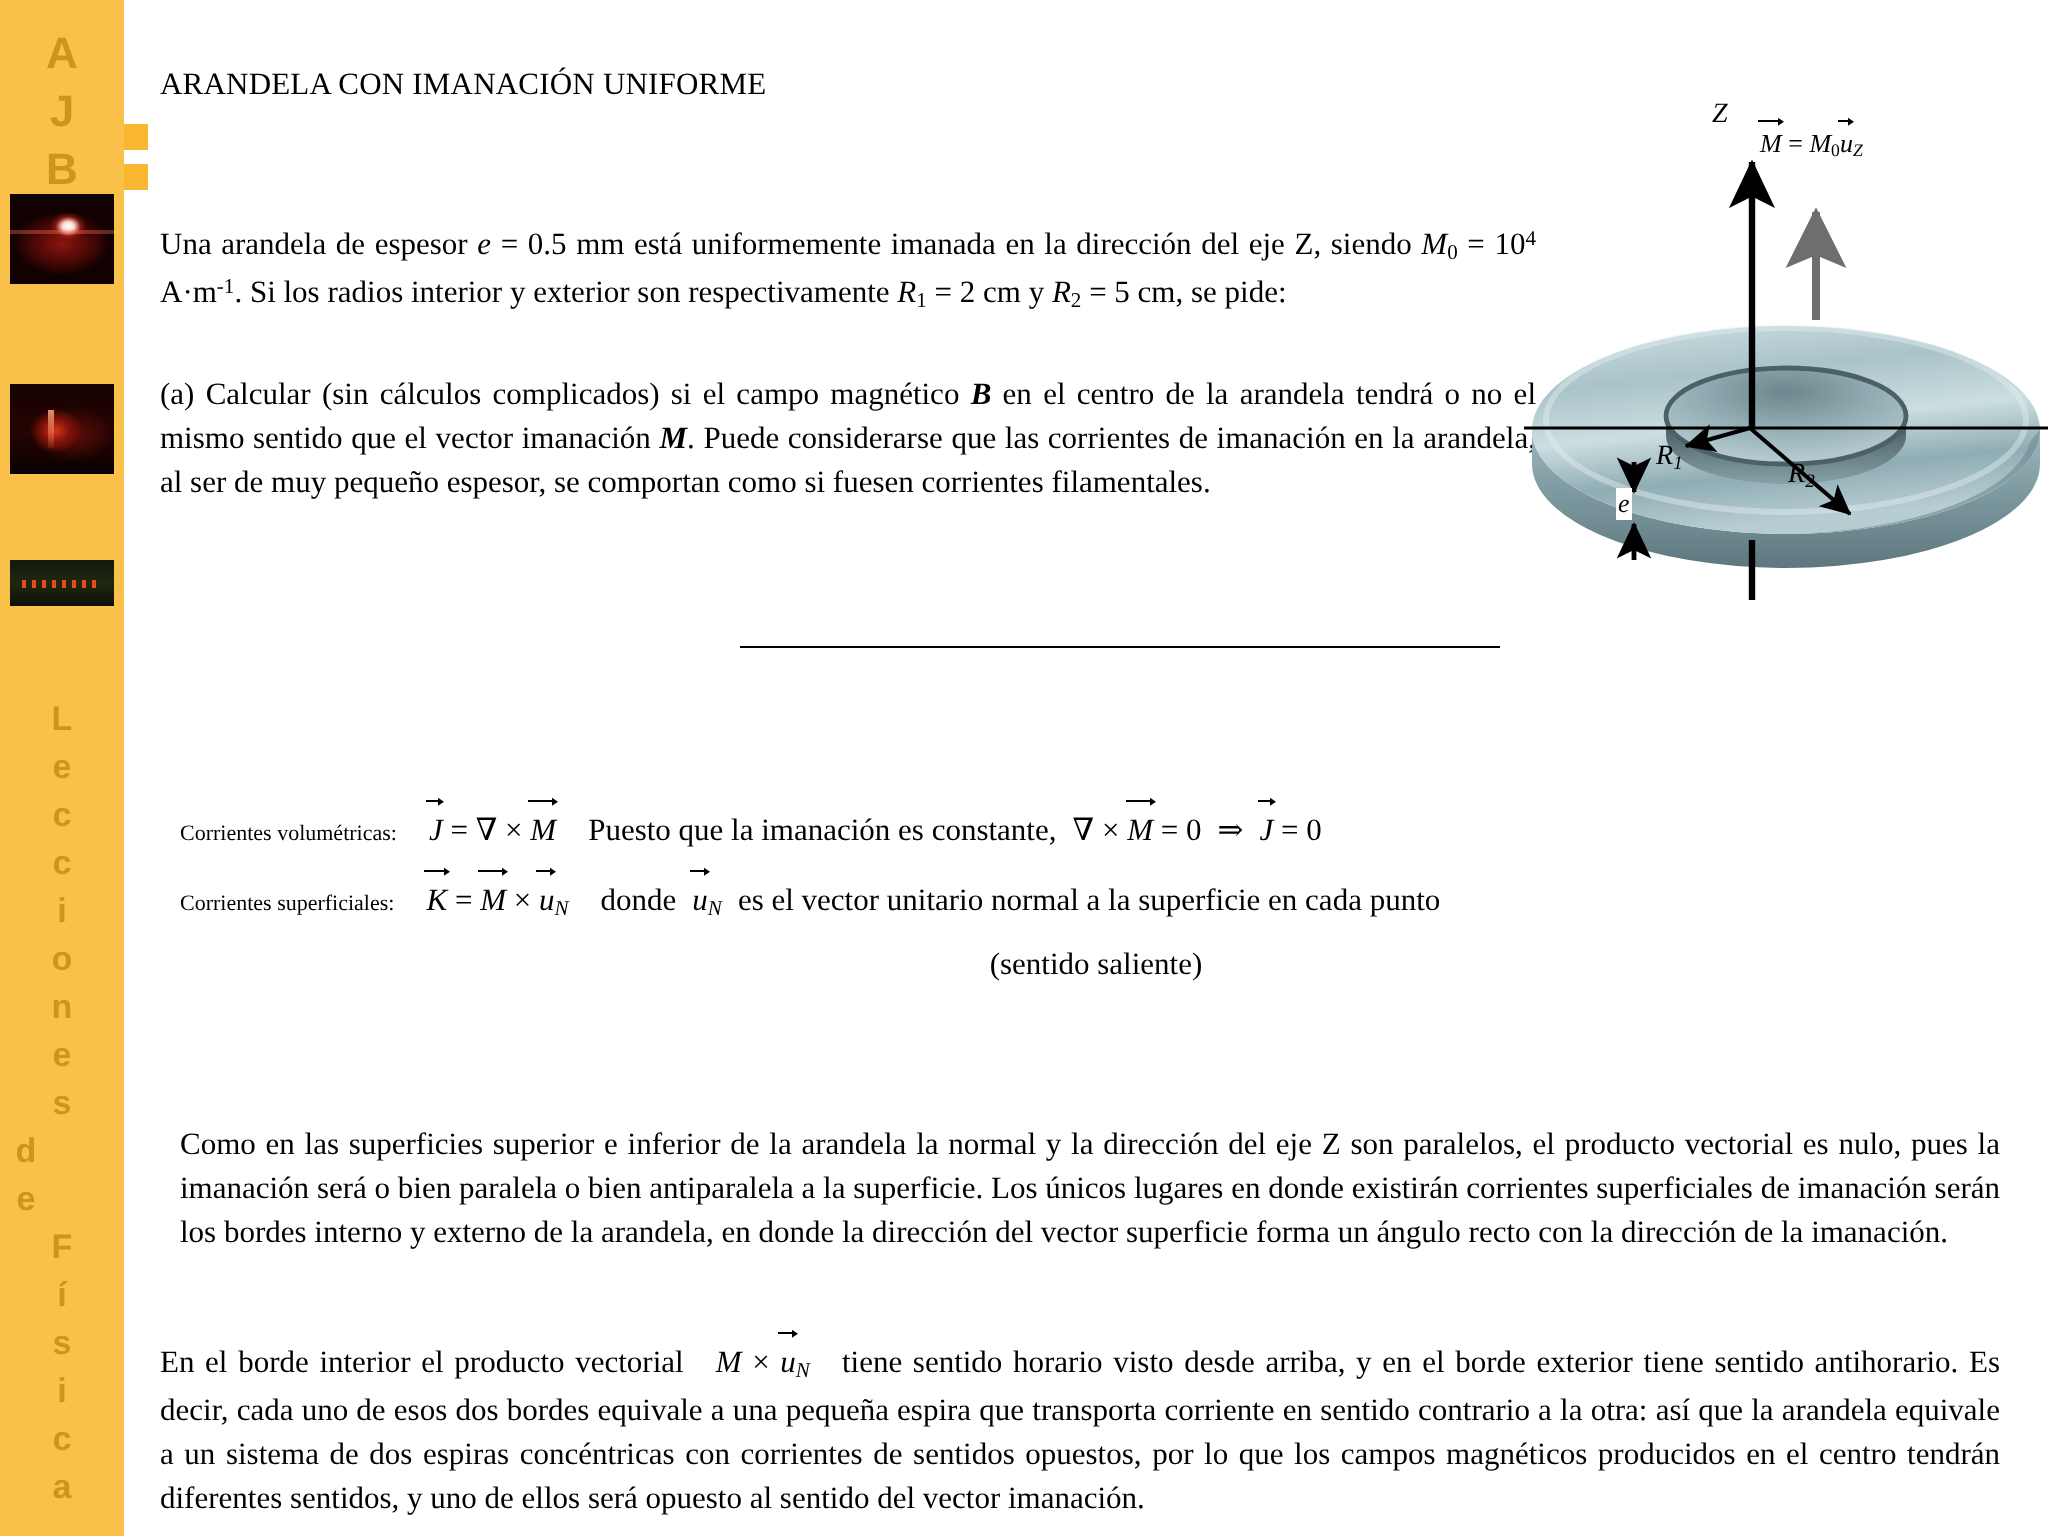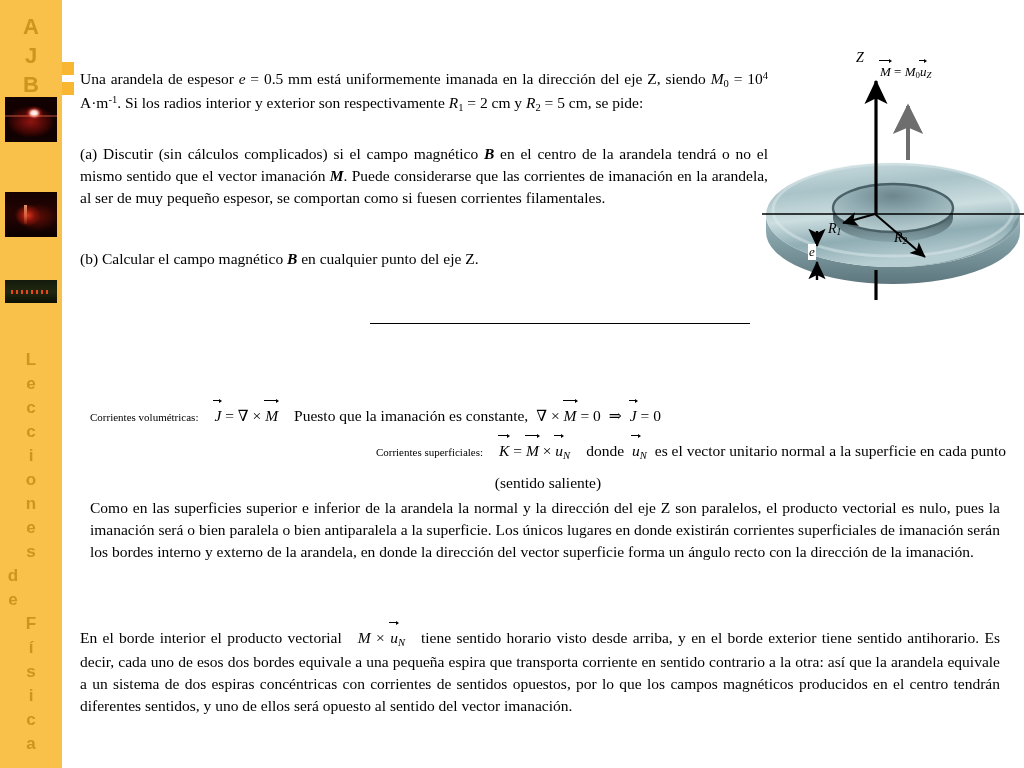--- a/index.html
+++ b/index.html
@@ -96,39 +96,40 @@
     left: 18px; top: 34px;
     font-size: 15.5px;
     letter-spacing: 0.1px;
     white-space: nowrap;
   }
 
   .para {
     font-size: 15.5px;
     line-height: 1.42;
     text-align: justify;
+    margin-top: 44px;
   }
   .para.nojust { text-align: left; }
 
   #intro    { left: 18px; top: 68px;  width: 688px; }
   #item-a   { left: 18px; top: 143px; width: 688px; }
   #item-b   { left: 18px; top: 248px; width: 688px; }
   #item-c   { left: 18px; top: 283px; width: 688px; }
 
   #divider {
     left: 308px; top: 323px;
     width: 380px; height: 0;
     border-top: 1.6px solid #000;
   }
 
   #sol-a    { left: 8px;  top: 345px; width: 930px; }
   #row-vol  { left: 28px; top: 405px; width: 916px; }
-  #row-surf { left: 28px; top: 440px; width: 916px; text-align: right; }
+  #row-surf { left: 28px; top: 440px; width: 916px; }
   #row-sent { left: 28px; top: 472px; width: 916px; text-align: center; }
-  #para-1   { left: 28px; top: 497px; width: 910px; }
+  #para-1   { left: 28px; top: 518px; width: 910px; }
   #para-2   { left: 18px; top: 627px; width: 920px; }
 
   
   .it  { font-style: italic; }
   .bi  { font-weight: bold; font-style: italic; }
   sub  { font-size: 68%; vertical-align: -0.25em; }
   sup  { font-size: 68%; vertical-align: 0.45em; }
 
   .mathline { font-size: 15.5px; line-height: 1.4; }
   .mathline .lbl { font-size: 11px; }
@@ -202,32 +203,30 @@
   <div class="side-letter lf-letter" style="top:662px">s</div>
   <div class="side-letter lf-letter" style="top:686px">i</div>
   <div class="side-letter lf-letter" style="top:710px">c</div>
   <div class="side-letter lf-letter" style="top:734px">a</div>
 </div>
 <div id="sidebar-tab"></div>
 <div id="sidebar-tab2"></div>
 
 <div id="content">
 
+  <div class="blk" id="title">ARANDELA CON IMANACIÓN UNIFORME</div>
 
   <div class="blk para" id="intro">
     <span>Una arandela de espesor </span><span class="it">e</span><span> = 0.5 mm  está uniformemente imanada en la dirección del eje Z, siendo </span><span class="it">M</span><sub>0</sub><span> = 10</span><sup>4</sup><span> A·m</span><sup>-1</sup><span>. Si los radios interior y exterior son respectivamente </span><span class="it">R</span><sub>1</sub><span> = 2 cm y </span><span class="it">R</span><sub>2</sub><span> = 5 cm, se pide:</span>
   </div>
 
   <div class="blk para" id="item-a">
-    <span>(a) Discutir (sin cálculos complicados) si el campo magnético </span><span class="bi">B</span><span> en el centro de la arandela tendrá o no el mismo sentido que el vector imanación </span><span class="bi">M</span><span>. Puede considerarse que las corrientes de imanación en la arandela, al ser de muy pequeño espesor, se comportan como si fuesen corrientes filamentales.</span>
-  </div>
-
-  <div class="blk para nojust" id="item-b">
-    <span>(b) Calcular el campo magnético </span><span class="bi">B</span><span> en cualquier punto del eje Z.</span>
-  </div>
+    <span>(a) Calcular (sin cálculos complicados) si el campo magnético </span><span class="bi">B</span><span> en el centro de la arandela tendrá o no el mismo sentido que el vector imanación </span><span class="bi">M</span><span>. Puede considerarse que las corrientes de imanación en la arandela, al ser de muy pequeño espesor, se comportan como si fuesen corrientes filamentales.</span>
+  </div>
+
 
 
   <div class="blk" id="divider"></div>
 
 
   <div class="blk mathline" id="row-vol">
     <span class="lbl">Corrientes  volumétricas:</span><span class="gap"></span><span class="vec">J</span>&nbsp;<span>= ∇ ×</span>&nbsp;<span class="vec">M</span><span class="gap"></span><span>Puesto que la imanación es constante,</span><span class="gap-s"></span><span>∇ ×</span>&nbsp;<span class="vec">M</span>&nbsp;<span>= 0</span><span class="gap-s"></span><span>⇒</span><span class="gap-s"></span><span class="vec">J</span>&nbsp;<span>= 0</span>
   </div>
 
   <div class="blk mathline" id="row-surf">

